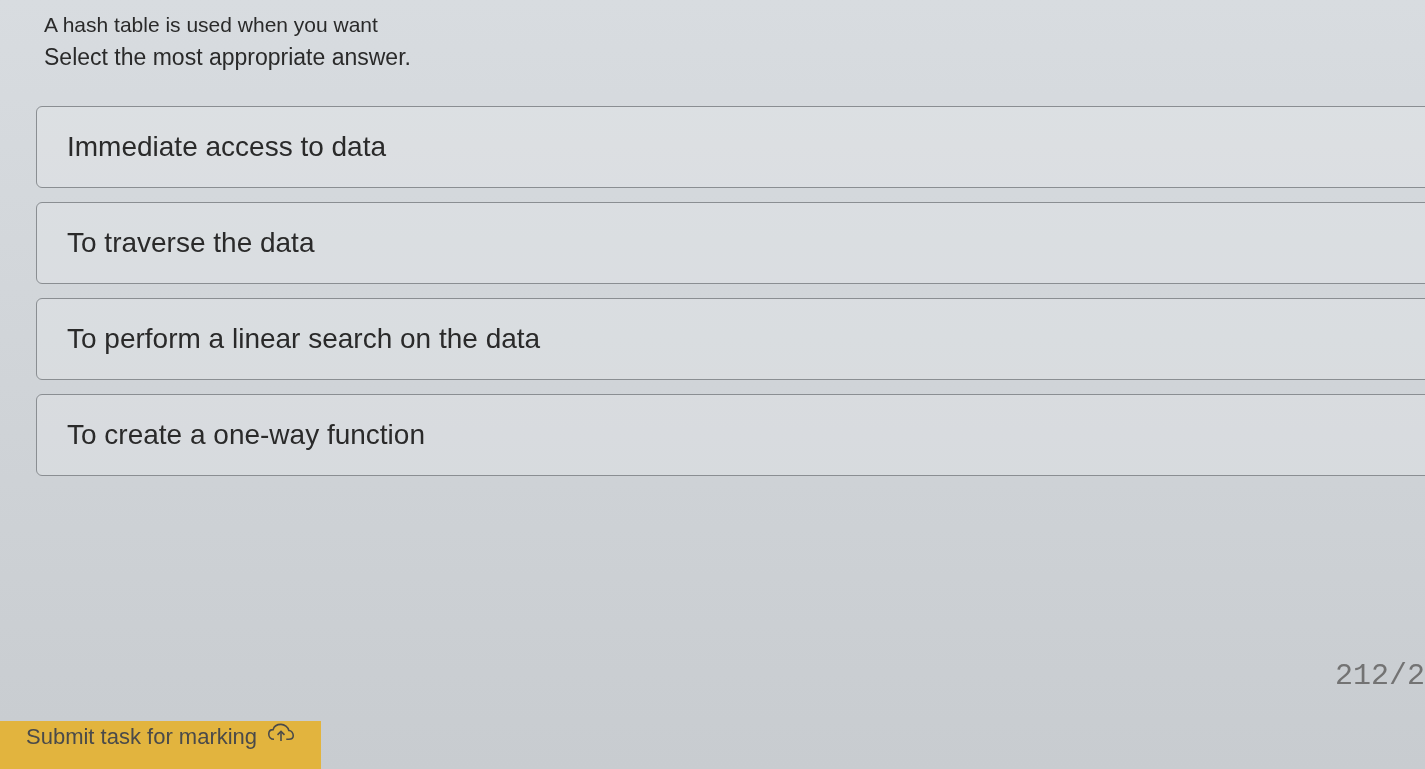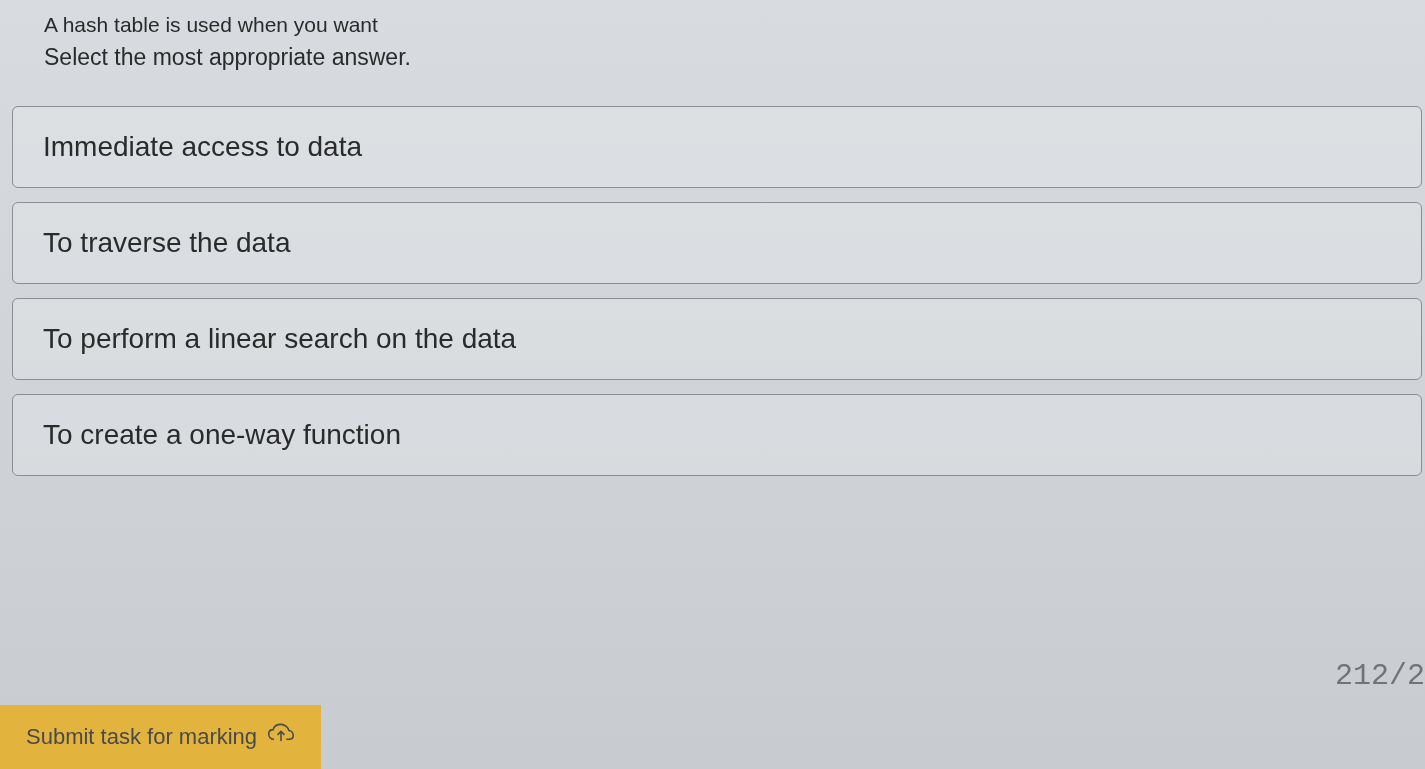--- a/index.html
+++ b/index.html
@@ -27,21 +27,21 @@
     }
     .instruction-text {
       font-size: 23px;
       color: #2a2a2a;
       line-height: 1.4;
       font-weight: 400;
       margin-top: 2px;
     }
     .options-container {
       margin-top: 32px;
-      margin-left: 12px;
+      margin-left: 36px;
     }
     .option-button {
       display: block;
       width: 1410px;
       text-align: left;
       background: rgba(230, 232, 235, 0.4);
       border: 1px solid #8a8e92;
       border-radius: 6px;
       padding: 24px 30px;
       margin-bottom: 14px;
@@ -58,21 +58,21 @@
       color: #737373;
       font-weight: 400;
       font-family: Liberation Mono, monospace;
     }
     .submit-button {
       position: absolute;
       left: 0;
       bottom: 0;
       background: #e2b43e;
       border: none;
-      padding: 18px 26px 18px 26px;
+      padding: 2px 26px 18px 26px;
       font-size: 22px;
       color: #4a4a4a;
       cursor: pointer;
       font-family: inherit;
       display: flex;
       align-items: center;
       gap: 10px;
     }
     .submit-button svg {
       width: 28px;

